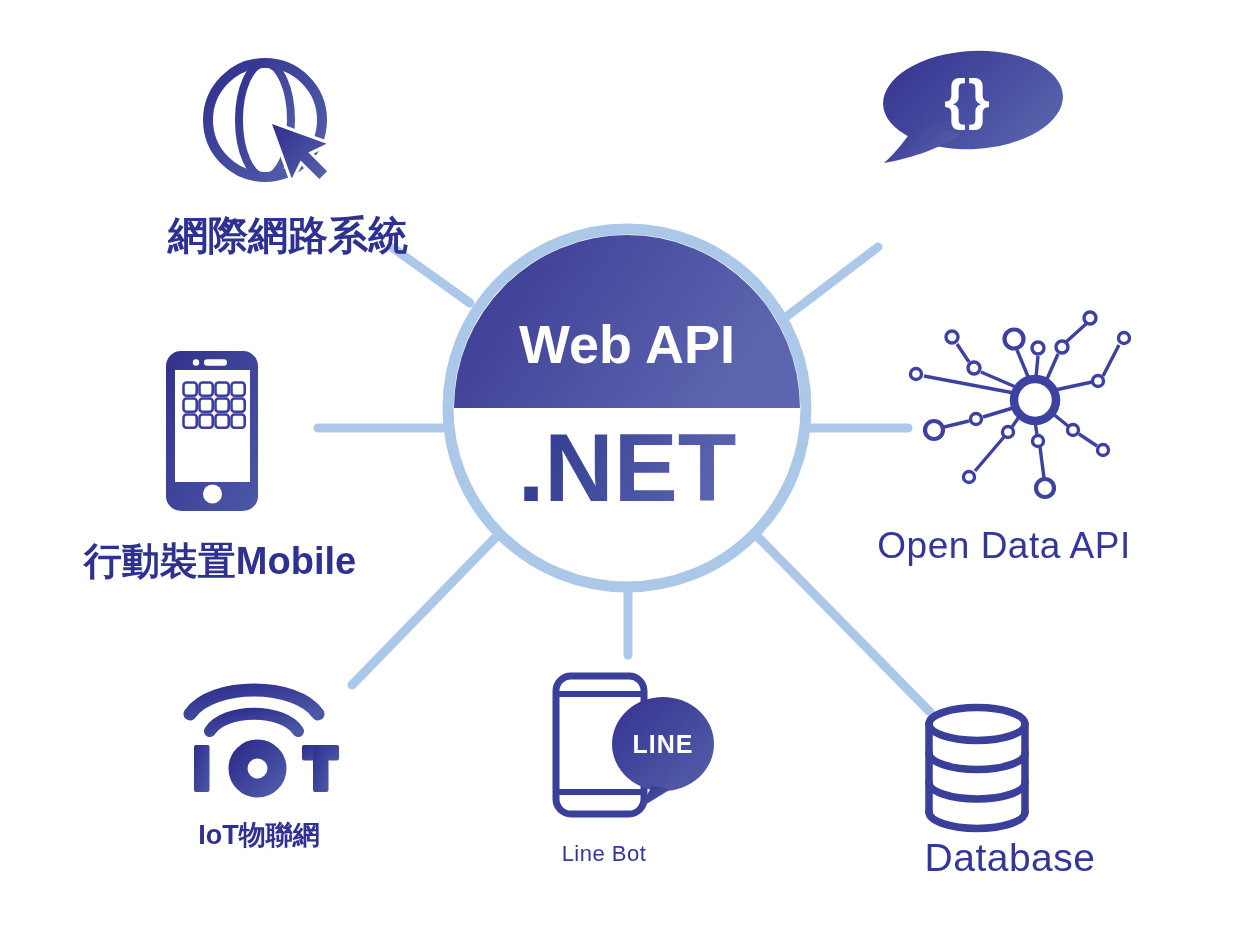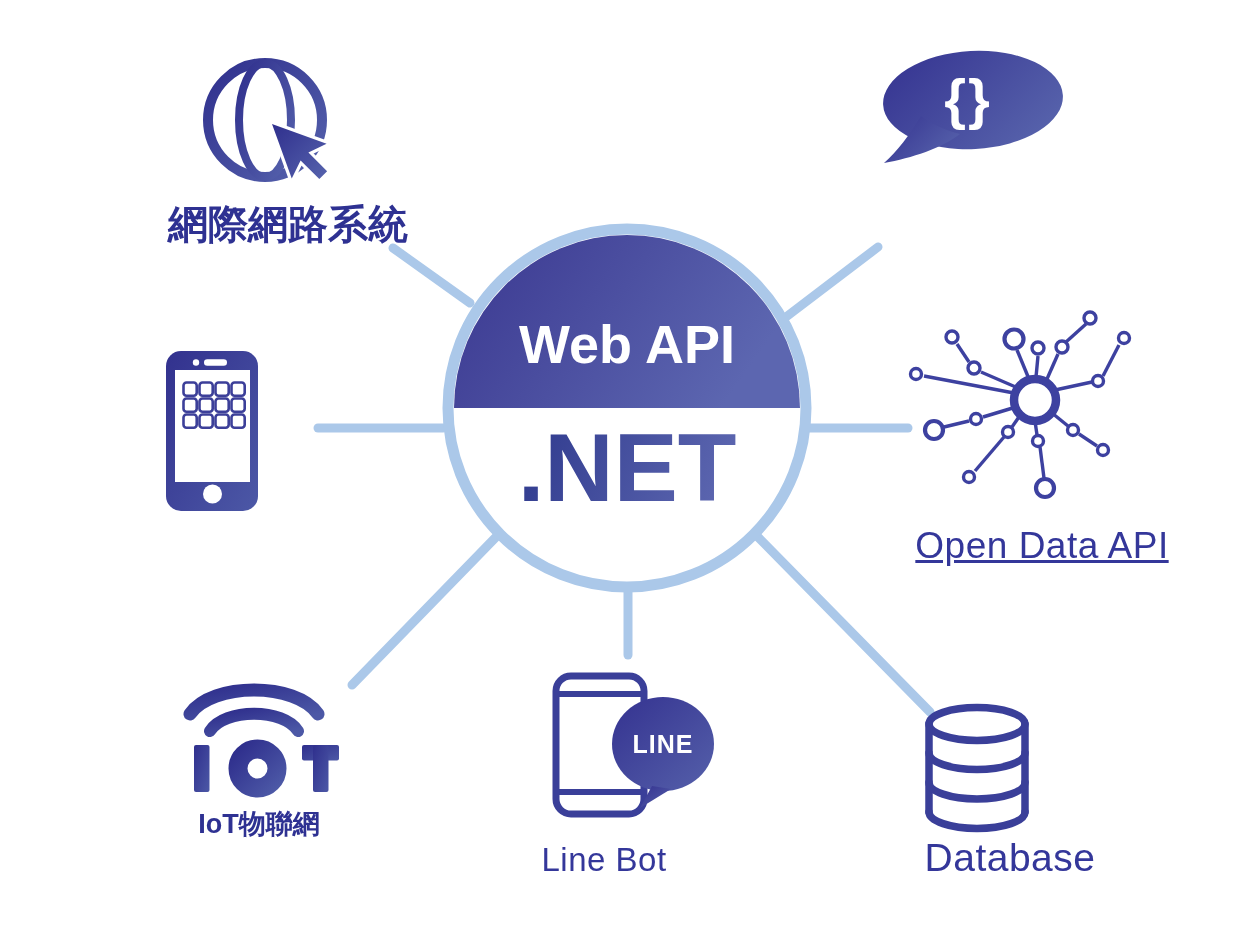--- a/index.html
+++ b/index.html
@@ -5,28 +5,28 @@
   html,body{margin:0;padding:0;background:#ffffff;}
   #canvas{
     position:relative;width:1259px;height:938px;background:#ffffff;overflow:hidden;
     font-family:"Liberation Sans", sans-serif;
   }
   svg{position:absolute;overflow:visible;}
   .label{
     position:absolute;transform:translateX(-50%);white-space:nowrap;
     color:#2e3192;text-align:center;line-height:1.1;
   }
-  .label.cjk{font-weight:700;}
+  .label.cjk{font-weight:700;margin-top:11px;}
   .label.latin{font-weight:500;letter-spacing:0.5px;color:#34379a;}
   #lbl-internet{left:288px;top:202px;font-size:40px;}
   #lbl-ai{left:971px;top:186px;font-size:36px;}
   #lbl-mobile{left:220px;top:530px;font-size:38px;}
-  #lbl-opendata{left:1042px;top:526px;font-size:37px;text-decoration:underline;}
+  #lbl-opendata{left:1004px;top:526px;font-size:37px;}
   #lbl-iot{left:259px;top:810px;font-size:27px;}
-  #lbl-linebot{left:604px;top:842px;font-size:33px;}
+  #lbl-linebot{left:604px;top:842px;font-size:22px;}
   #lbl-database{left:979px;top:837px;font-size:39px;margin-left:31px;}
 </style>
 </head>
 <body>
 
 <div id="canvas">
 
   <svg style="left:0;top:0;" width="1259" height="938" viewBox="0 0 1259 938">
     <g stroke="#abc8e9" stroke-width="9" stroke-linecap="round">
       <line x1="470" y1="303" x2="393" y2="248"></line>
@@ -109,20 +109,21 @@
         <rect x="199.5" y="398.5" width="13.2" height="13.2" rx="3"></rect>
         <rect x="215.5" y="398.5" width="13.2" height="13.2" rx="3"></rect>
         <rect x="231.5" y="398.5" width="13.2" height="13.2" rx="3"></rect>
       <rect x="183.5" y="414.5" width="13.2" height="13.2" rx="3"></rect>
         <rect x="199.5" y="414.5" width="13.2" height="13.2" rx="3"></rect>
         <rect x="215.5" y="414.5" width="13.2" height="13.2" rx="3"></rect>
         <rect x="231.5" y="414.5" width="13.2" height="13.2" rx="3"></rect>
     </g>
     <circle cx="212.5" cy="494" r="9.5" fill="#ffffff"></circle>
   </svg>
+  <div class="label cjk" id="lbl-mobile">行動裝置Mobile</div>
 
   <svg style="left:905px;top:310px;" width="235" height="190" viewBox="905 310 235 190">
     <g stroke="#3d41a0" fill="#ffffff">
       <g stroke-width="3.4" fill="none">
         <line x1="1029" y1="379" x2="1017" y2="350"></line>
         <line x1="1036" y1="377" x2="1038" y2="356"></line>
         <line x1="1047" y1="379" x2="1058" y2="354"></line>
           <line x1="1066" y1="342" x2="1086" y2="324"></line>
         <line x1="1055" y1="390" x2="1092" y2="382"></line>
           <line x1="1103" y1="376" x2="1119" y2="345"></line>

